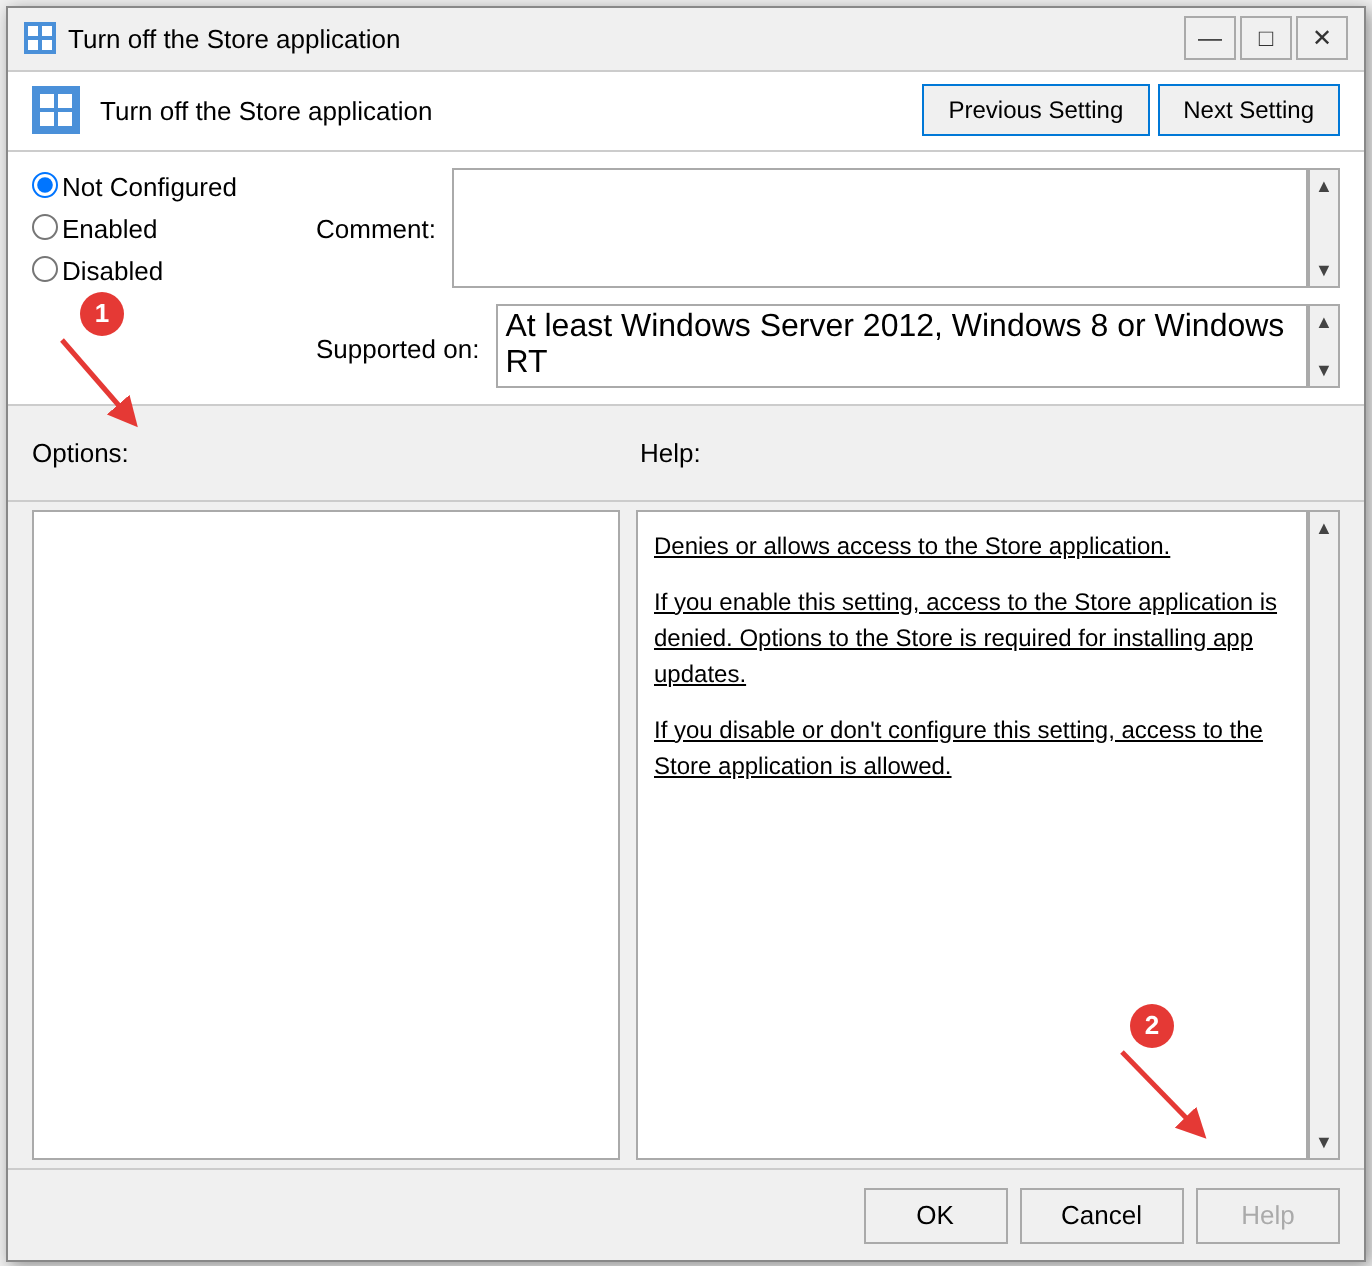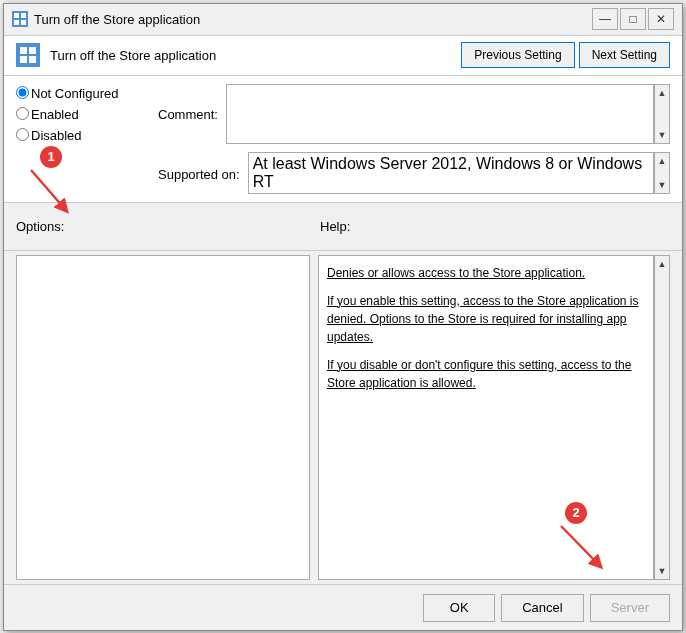--- a/index.html
+++ b/index.html
@@ -450,15 +450,15 @@
             <line x1="15" y1="0" x2="52" y2="38" stroke="#e53935" stroke-width="2.5" marker-end="url(#arrowhead2)"></line>
           </svg>
         </div>
       </div>
     </div>
   </div>
 
   <div class="footer">
     <button class="footer-btn">OK</button>
     <button class="footer-btn">Cancel</button>
-    <button class="footer-btn" disabled="">Server</button>
+    <button class="footer-btn" disabled="">Help</button>
   </div>
 </div>
 
 </body></html>

